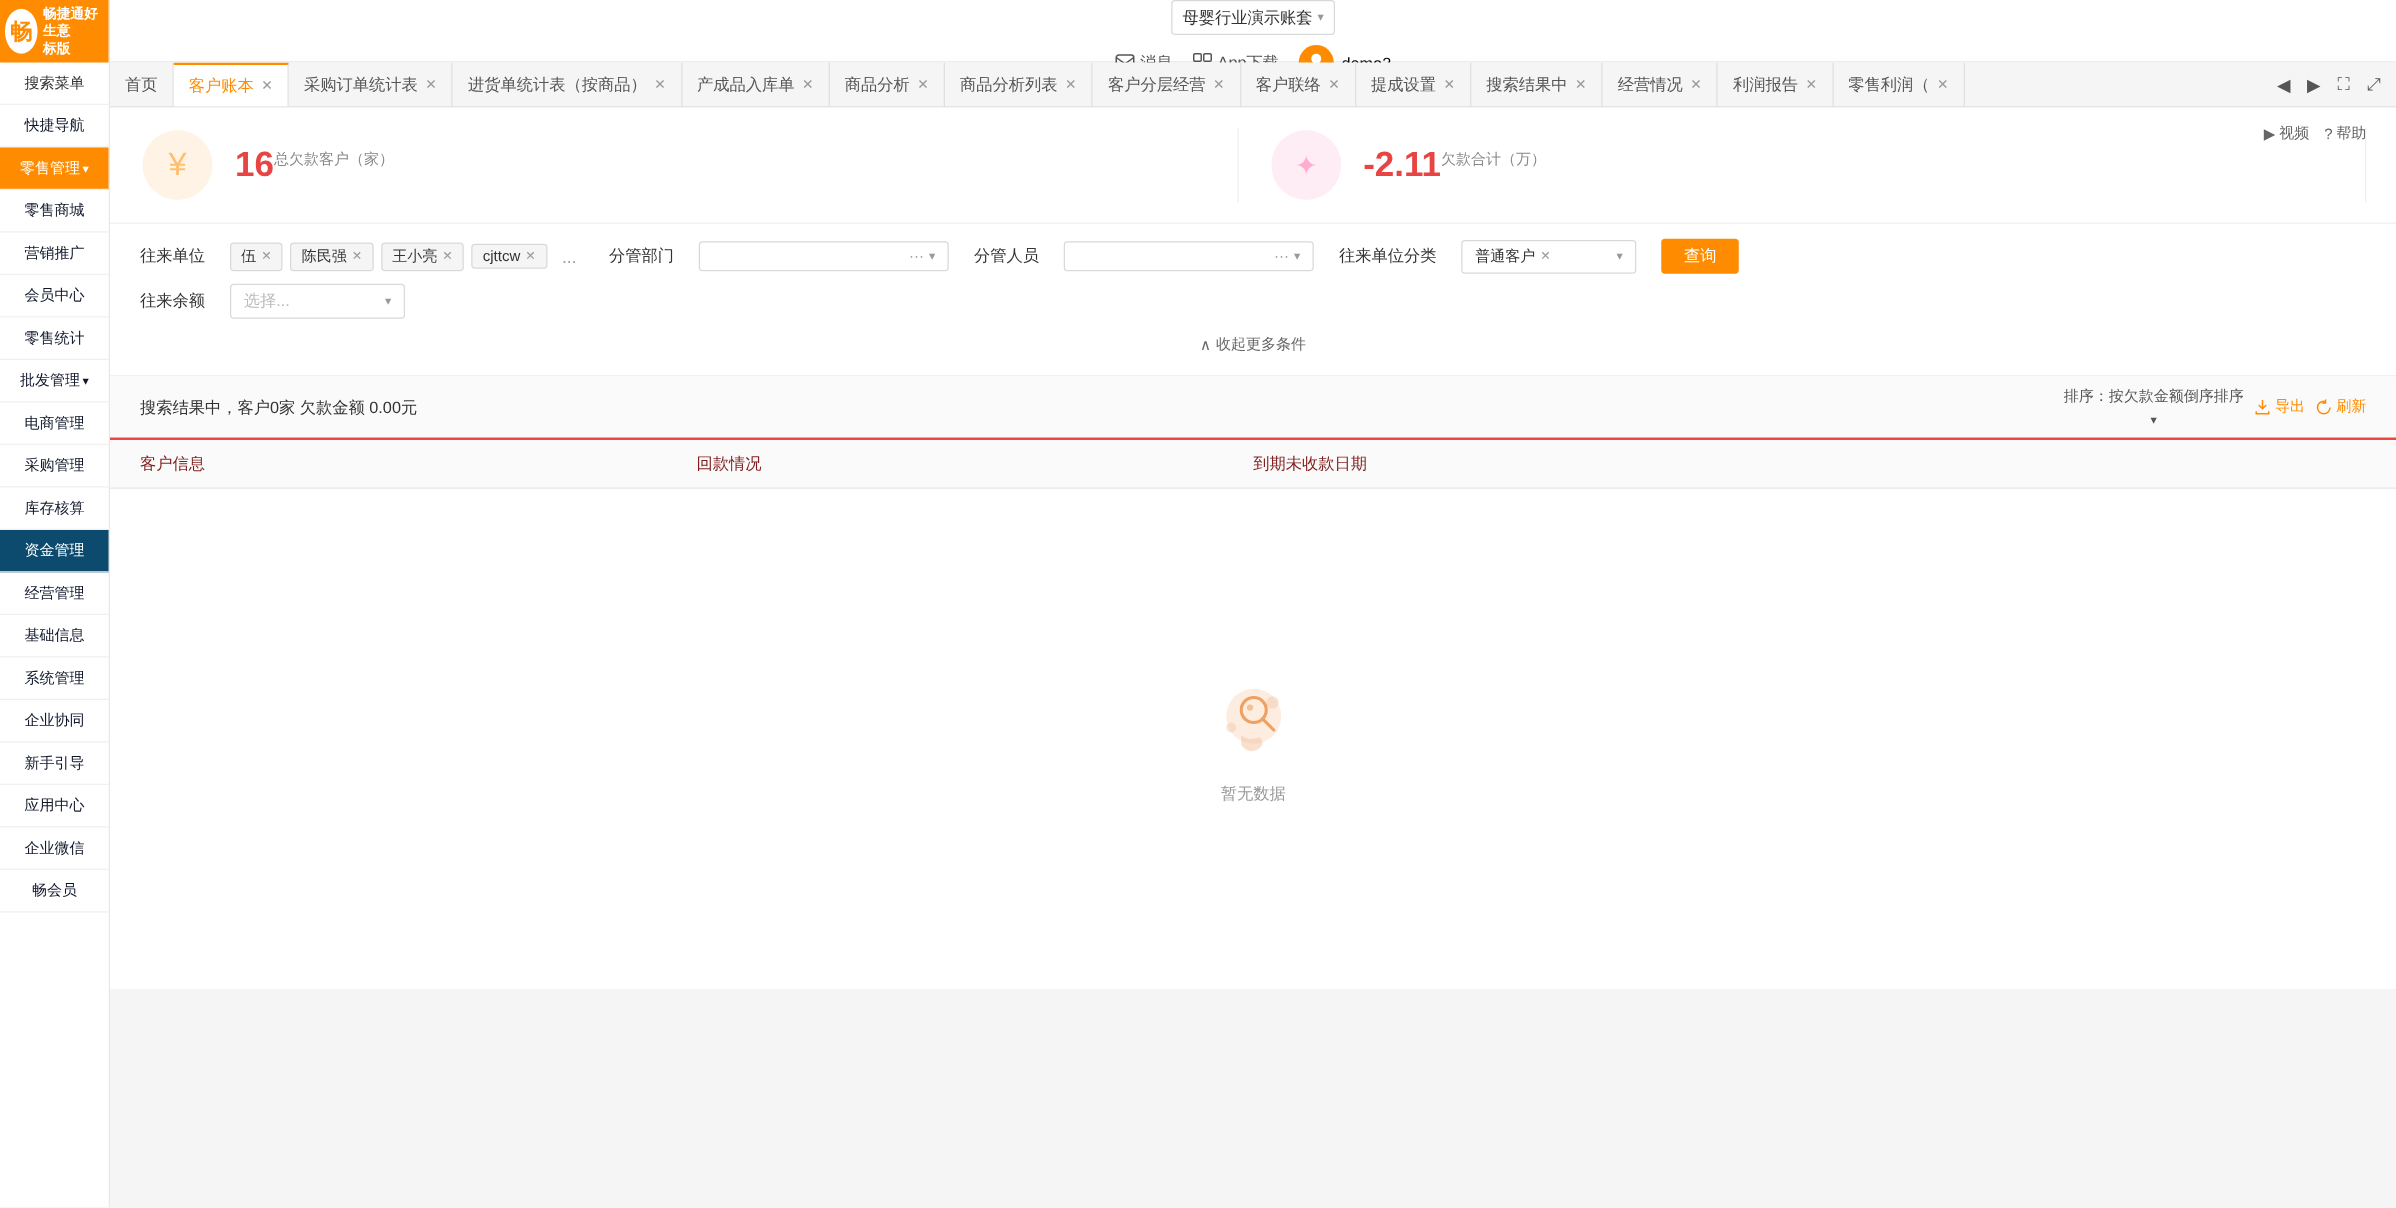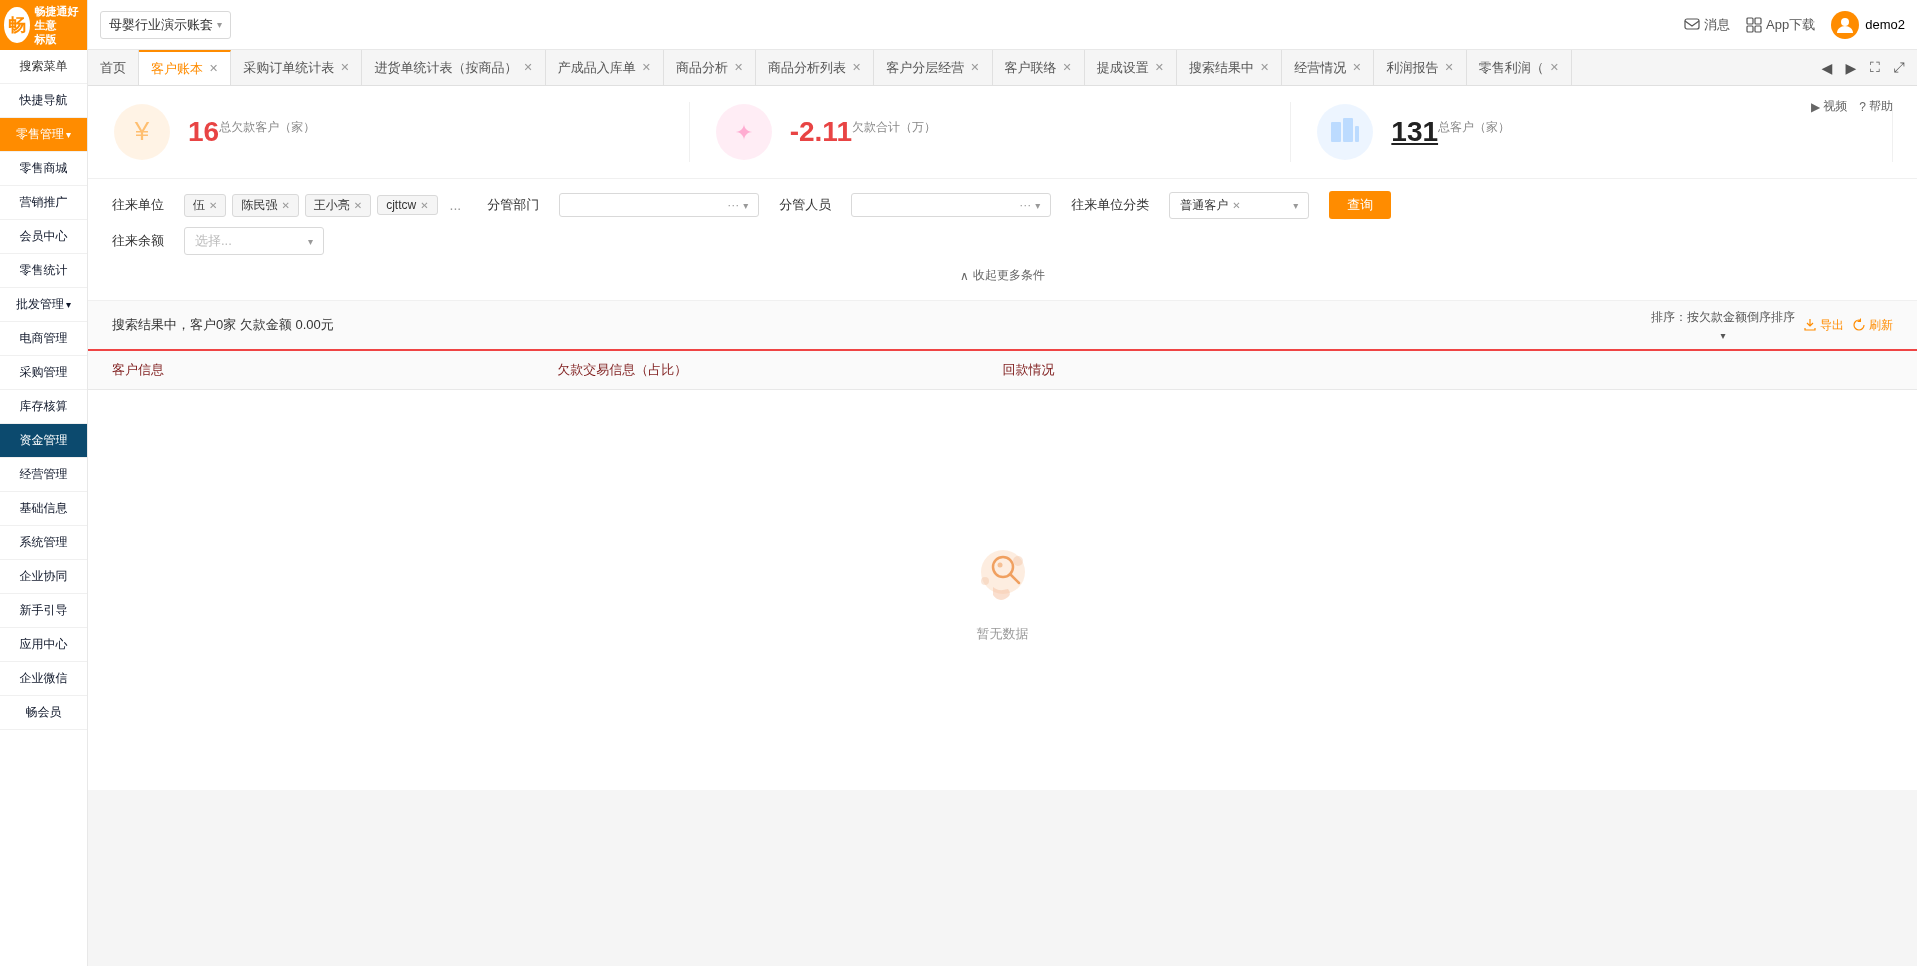--- a/index.html
+++ b/index.html
@@ -77,20 +77,21 @@
     
     .topbar {
       background: #fff;
       height: 50px;
       display: flex;
       align-items: center;
       padding: 0 12px;
       border-bottom: 1px solid #e8e8e8;
       flex-shrink: 0;
       gap: 8px;
+      flex-direction: column;
     }
     .topbar-left {
       display: flex;
       align-items: center;
       gap: 8px;
       flex: 1;
     }
     .company-selector {
       display: flex;
       align-items: center;
@@ -592,34 +593,20 @@
             <circle cx="28" cy="28" r="28" fill="#ff4d9e" fill-opacity="0.1"></circle>
             <text x="28" y="36" text-anchor="middle" font-size="22" fill="#ff4d9e" opacity="0.4">✦</text>
           </svg>
         </div>
         <div class="stat-info">
           <div class="stat-value red">-2.11</div>
           <div class="stat-label">欠款合计（万）</div>
         </div>
       </div>
 
-      <div class="stat-card">
-        <div class="stat-icon">
-          <svg width="56" height="56" viewBox="0 0 56 56">
-            <circle cx="28" cy="28" r="28" fill="#4d9eff" fill-opacity="0.1"></circle>
-            <rect x="14" y="18" width="10" height="20" rx="1" fill="#4d9eff" fill-opacity="0.3"></rect>
-            <rect x="26" y="14" width="10" height="24" rx="1" fill="#4d9eff" fill-opacity="0.3"></rect>
-            <rect x="38" y="22" width="4" height="16" rx="1" fill="#4d9eff" fill-opacity="0.3"></rect>
-          </svg>
-        </div>
-        <div class="stat-info">
-          <div class="stat-value dark">131</div>
-          <div class="stat-label">总客户（家）</div>
-        </div>
-      </div>
 
       <div class="stats-actions">
         <div class="stats-action-btn">
           <span>▶</span>
           <span>视频</span>
         </div>
         <div class="stats-action-btn">
           <span>?</span>
           <span>帮助</span>
         </div>
@@ -712,22 +699,22 @@
             <path d="M7 2l2-2v4H5" fill="#ff8c00"></path>
           </svg>
           <span>刷新</span>
         </div>
       </div>
     </div>
 
     <div class="data-table">
       <div class="table-header">
         <div class="table-header-cell">客户信息</div>
-        <div class="table-header-cell">欠款交易信息（占比）</div>
         <div class="table-header-cell">回款情况</div>
+        <div class="table-header-cell">到期未收款日期</div>
       </div>
       <div class="table-body">
 
         <div class="empty-icon">
           <svg width="80" height="80" viewBox="0 0 80 80">
 
             <circle cx="40" cy="35" r="22" fill="#fde8d8" fill-opacity="0.8"></circle>
             <circle cx="40" cy="30" r="10" fill="none" stroke="#f0a060" stroke-width="2.5"></circle>
             <line x1="47" y1="37" x2="56" y2="46" stroke="#f0a060" stroke-width="2.5" stroke-linecap="round"></line>
             <circle cx="37" cy="28" r="2.5" fill="#f0a060" fill-opacity="0.6"></circle>

